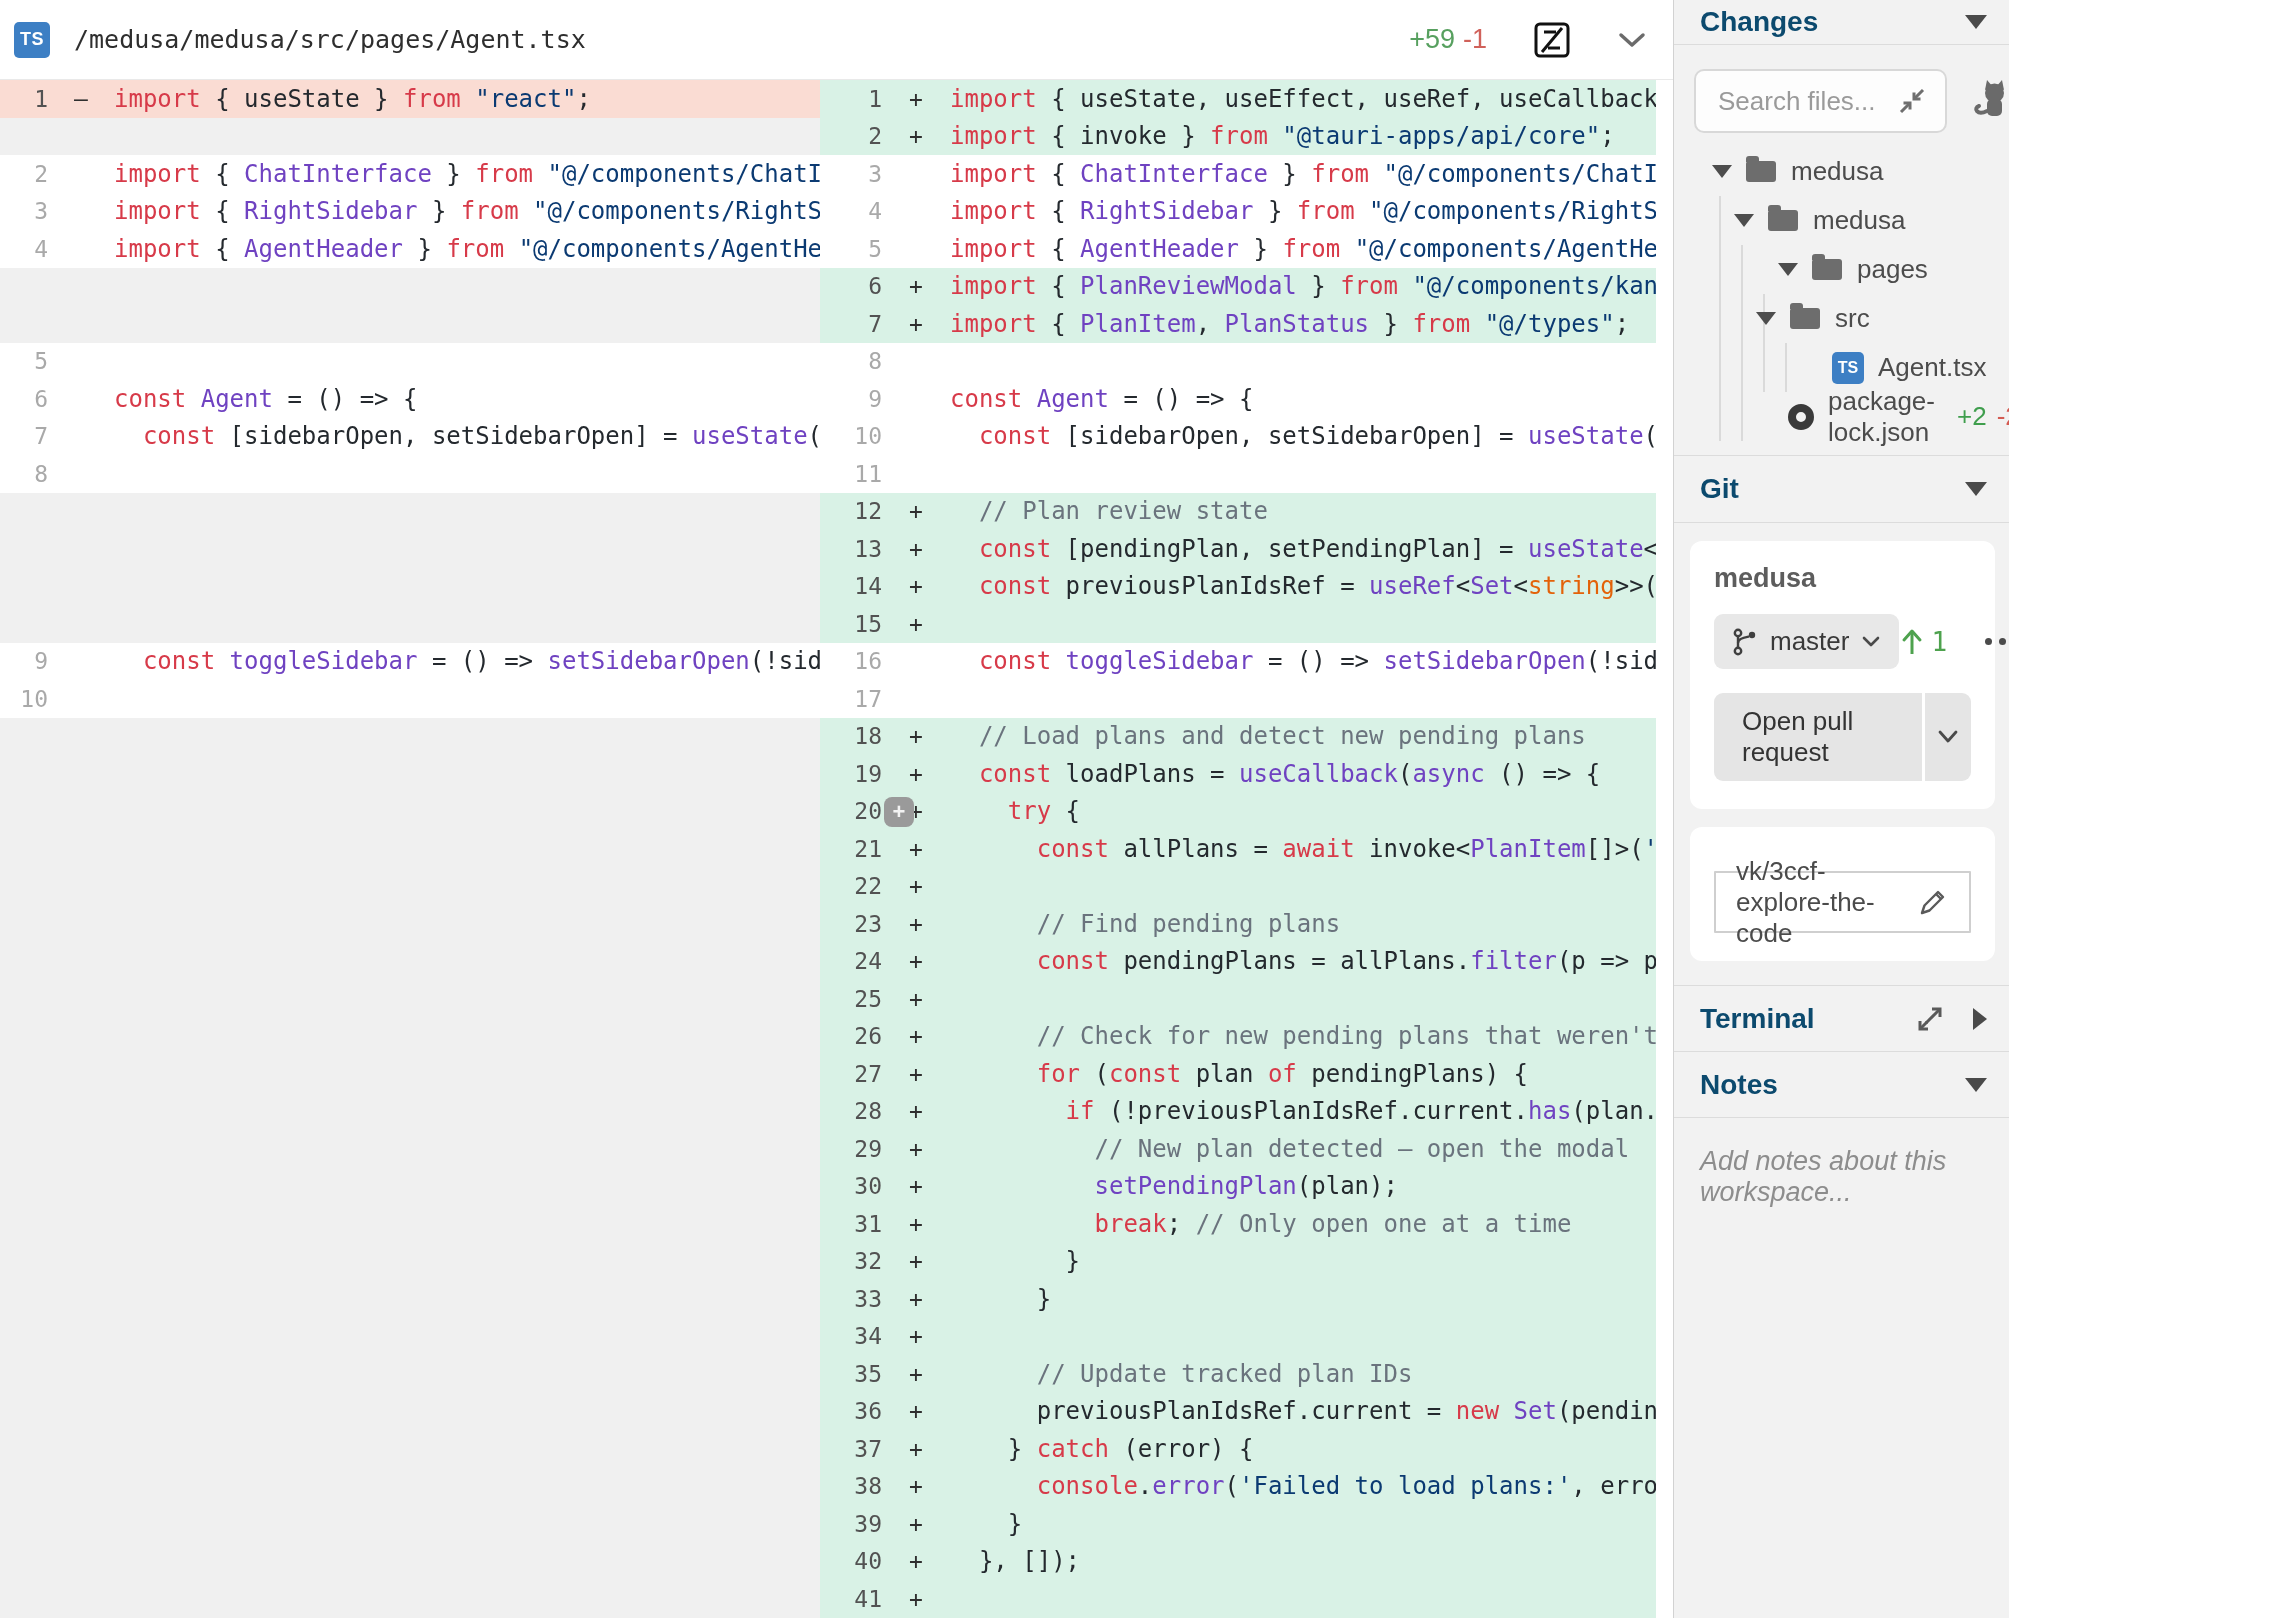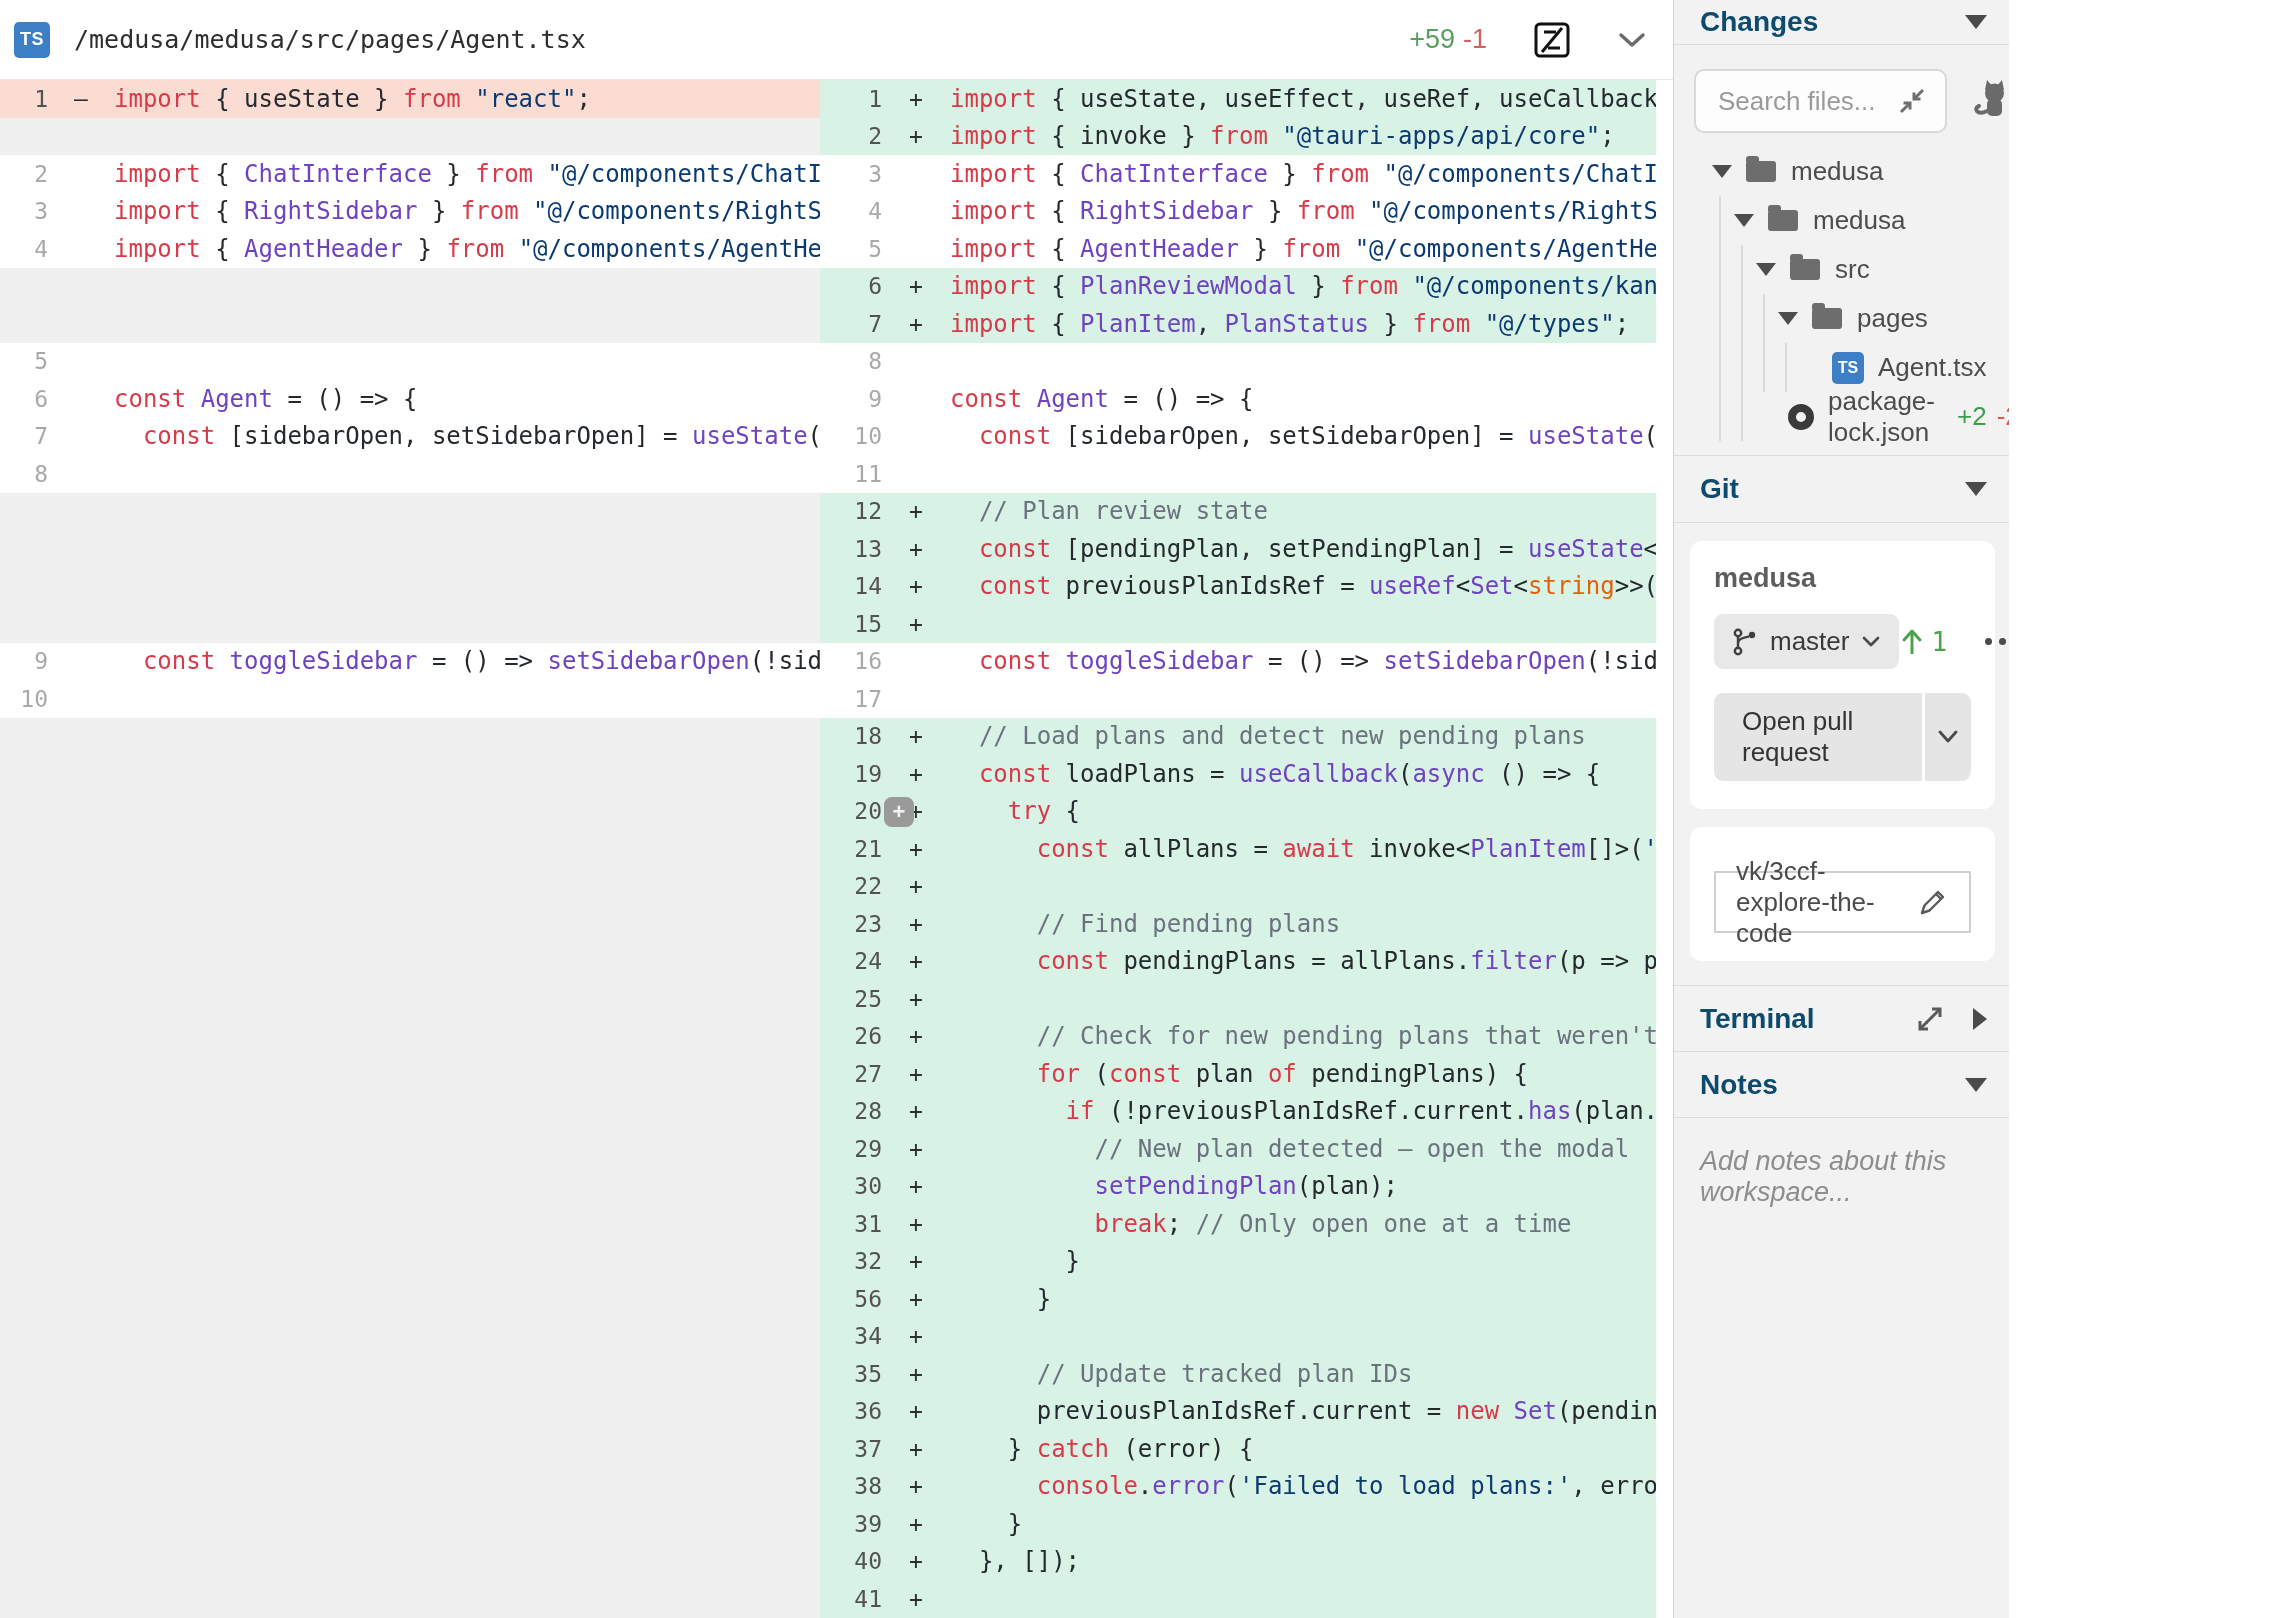--- a/index.html
+++ b/index.html
@@ -361,21 +361,21 @@
             <span class="lnum">31</span>
             <span class="lsign">+</span>
             <span class="lcode"><span class="tk-p">          </span><span class="tk-k">break</span><span class="tk-p">; </span><span class="tk-c">// Only open one at a time</span></span>
           </div>
           <div class="crow add">
             <span class="lnum">32</span>
             <span class="lsign">+</span>
             <span class="lcode"><span class="tk-p">        }</span></span>
           </div>
           <div class="crow add">
-            <span class="lnum">56</span>
+            <span class="lnum">33</span>
             <span class="lsign">+</span>
             <span class="lcode"><span class="tk-p">      }</span></span>
           </div>
           <div class="crow add">
             <span class="lnum">34</span>
             <span class="lsign">+</span>
             <span class="lcode"></span>
           </div>
           <div class="crow add">
             <span class="lnum">35</span>
@@ -456,29 +456,29 @@
     <div class="tree-row" style="padding-left: 38px;">
           <span class="caret"></span>
           <span class="folder-ic"></span>
           <span>medusa</span>
         </div>
         <div class="tree-row" style="padding-left: 60px;">
           <span class="caret"></span>
           <span class="folder-ic"></span>
           <span>medusa</span>
         </div>
+        <div class="tree-row" style="padding-left: 104px;">
+          <span class="caret"></span>
+          <span class="folder-ic"></span>
+          <span>pages</span>
+        </div>
         <div class="tree-row" style="padding-left: 82px;">
           <span class="caret"></span>
           <span class="folder-ic"></span>
           <span>src</span>
-        </div>
-        <div class="tree-row" style="padding-left: 104px;">
-          <span class="caret"></span>
-          <span class="folder-ic"></span>
-          <span>pages</span>
         </div>
         <div class="tree-row" style="padding-left: 158px;">
           <span class="ts-badge-sm">TS</span>
           <span>Agent.tsx</span>
           <span class="badge-add">+59</span>
           <span class="badge-del">-1</span>
         </div>
         <div class="tree-row" style="padding-left: 114px;">
           <span class="ring-ic"></span>
           <span>package-lock.json</span>

